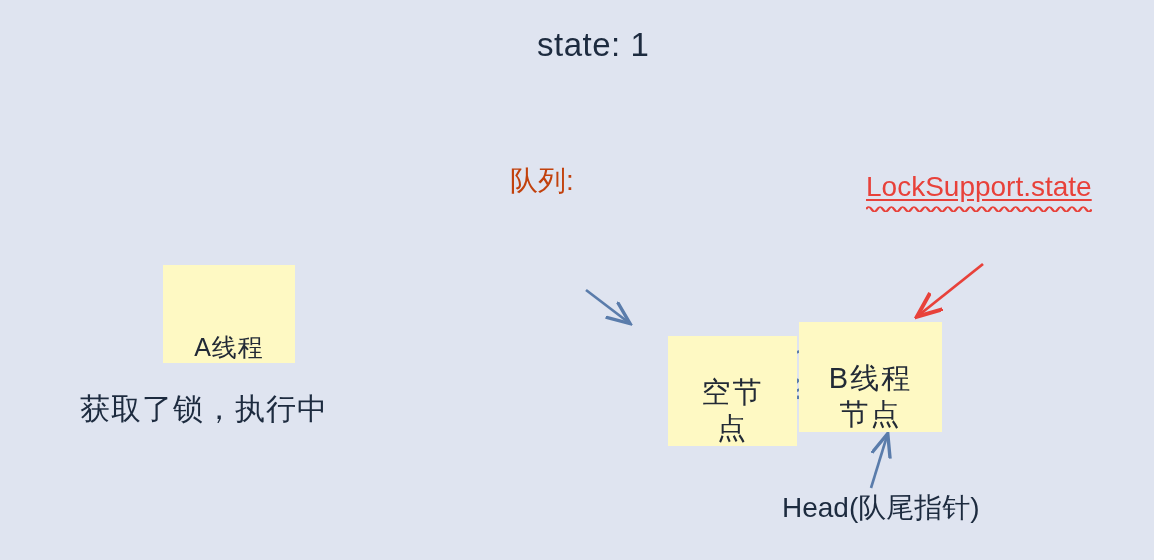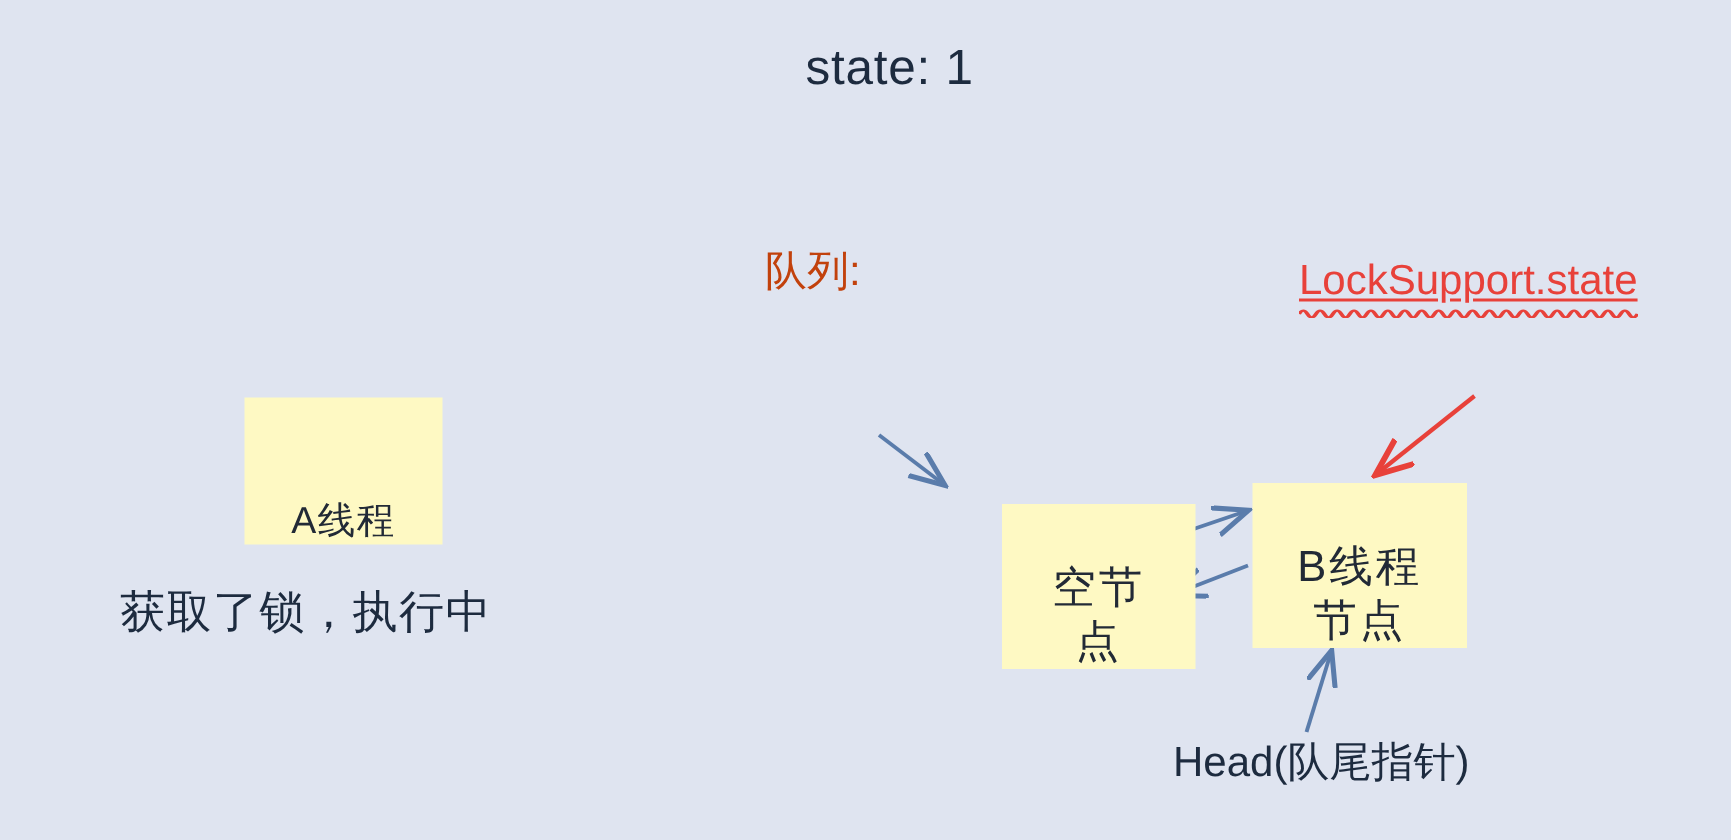--- a/index.html
+++ b/index.html
@@ -112,21 +112,21 @@
     letter-spacing: 1px;
   }
   .box-empty {
     left: 635px;
     top: 336px;
     width: 129px;
     height: 110px;
     margin-left: 33px;
   }
   .box-bthread {
-    left: 835px;
+    left: 799px;
     top: 322px;
     width: 143px;
     height: 110px;
   }
   .box-label { display: block; }
 
   
   #arrows {
     position: absolute;
     left: 0; top: 0;

